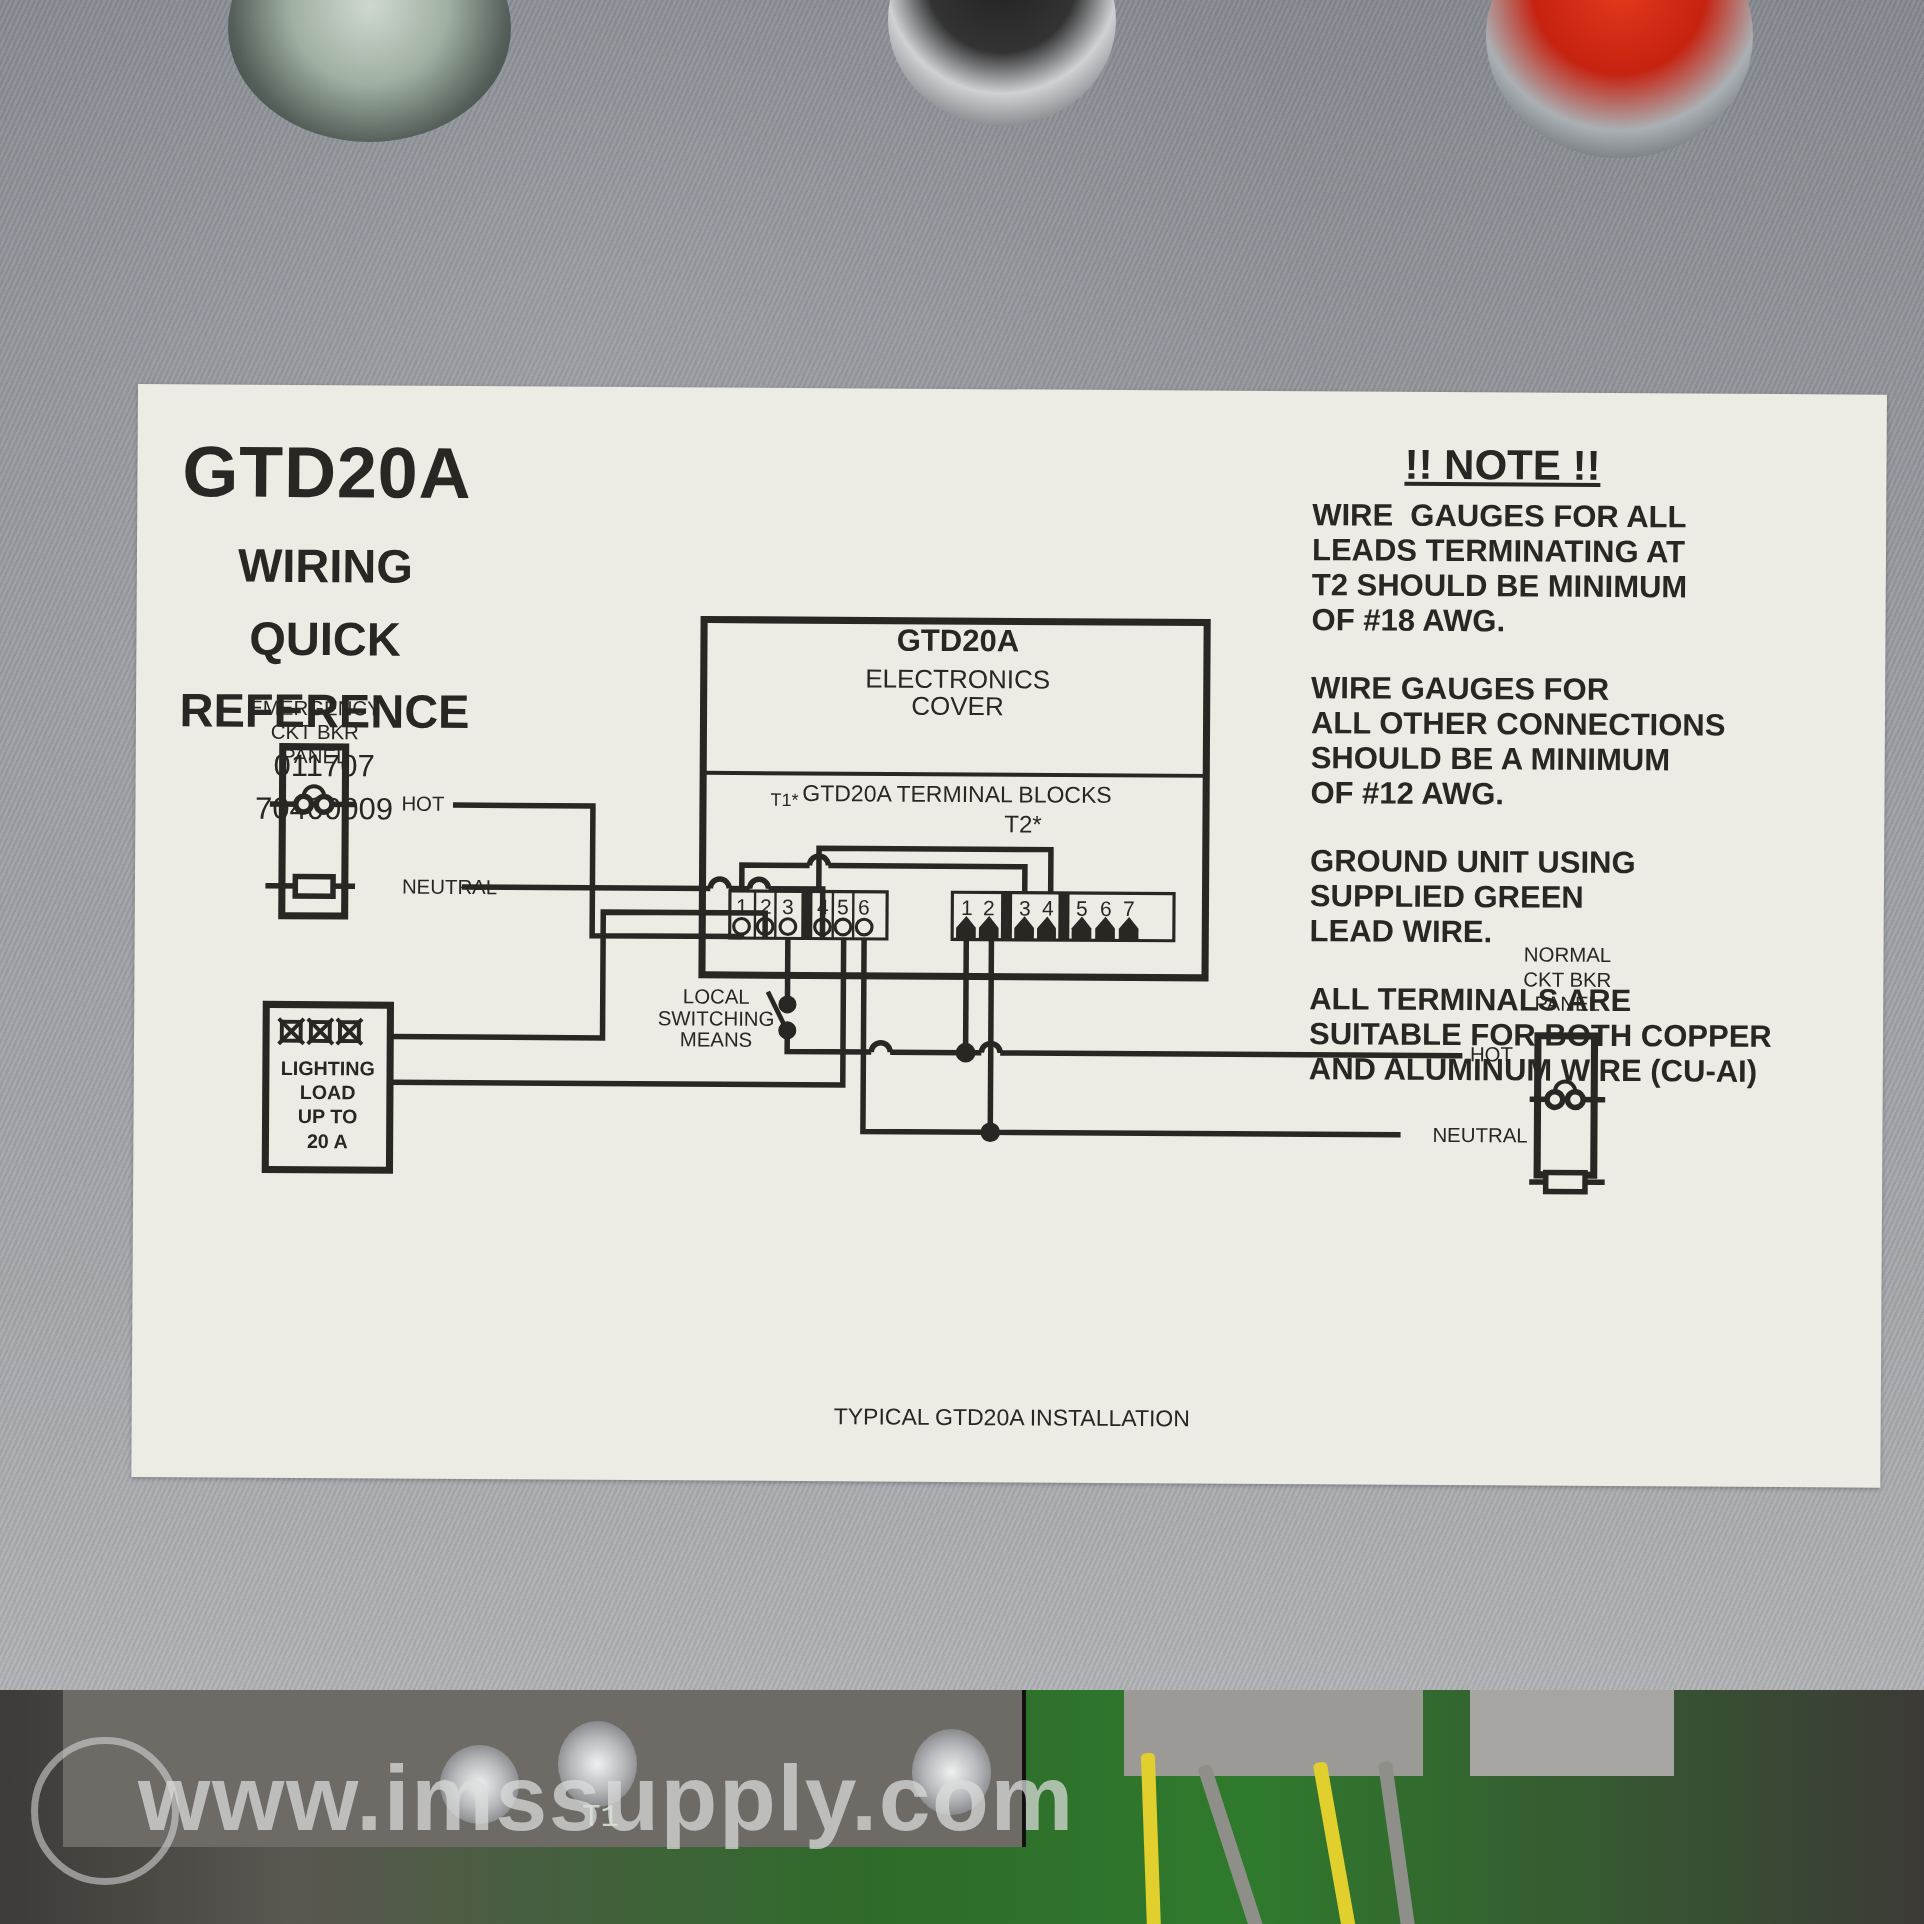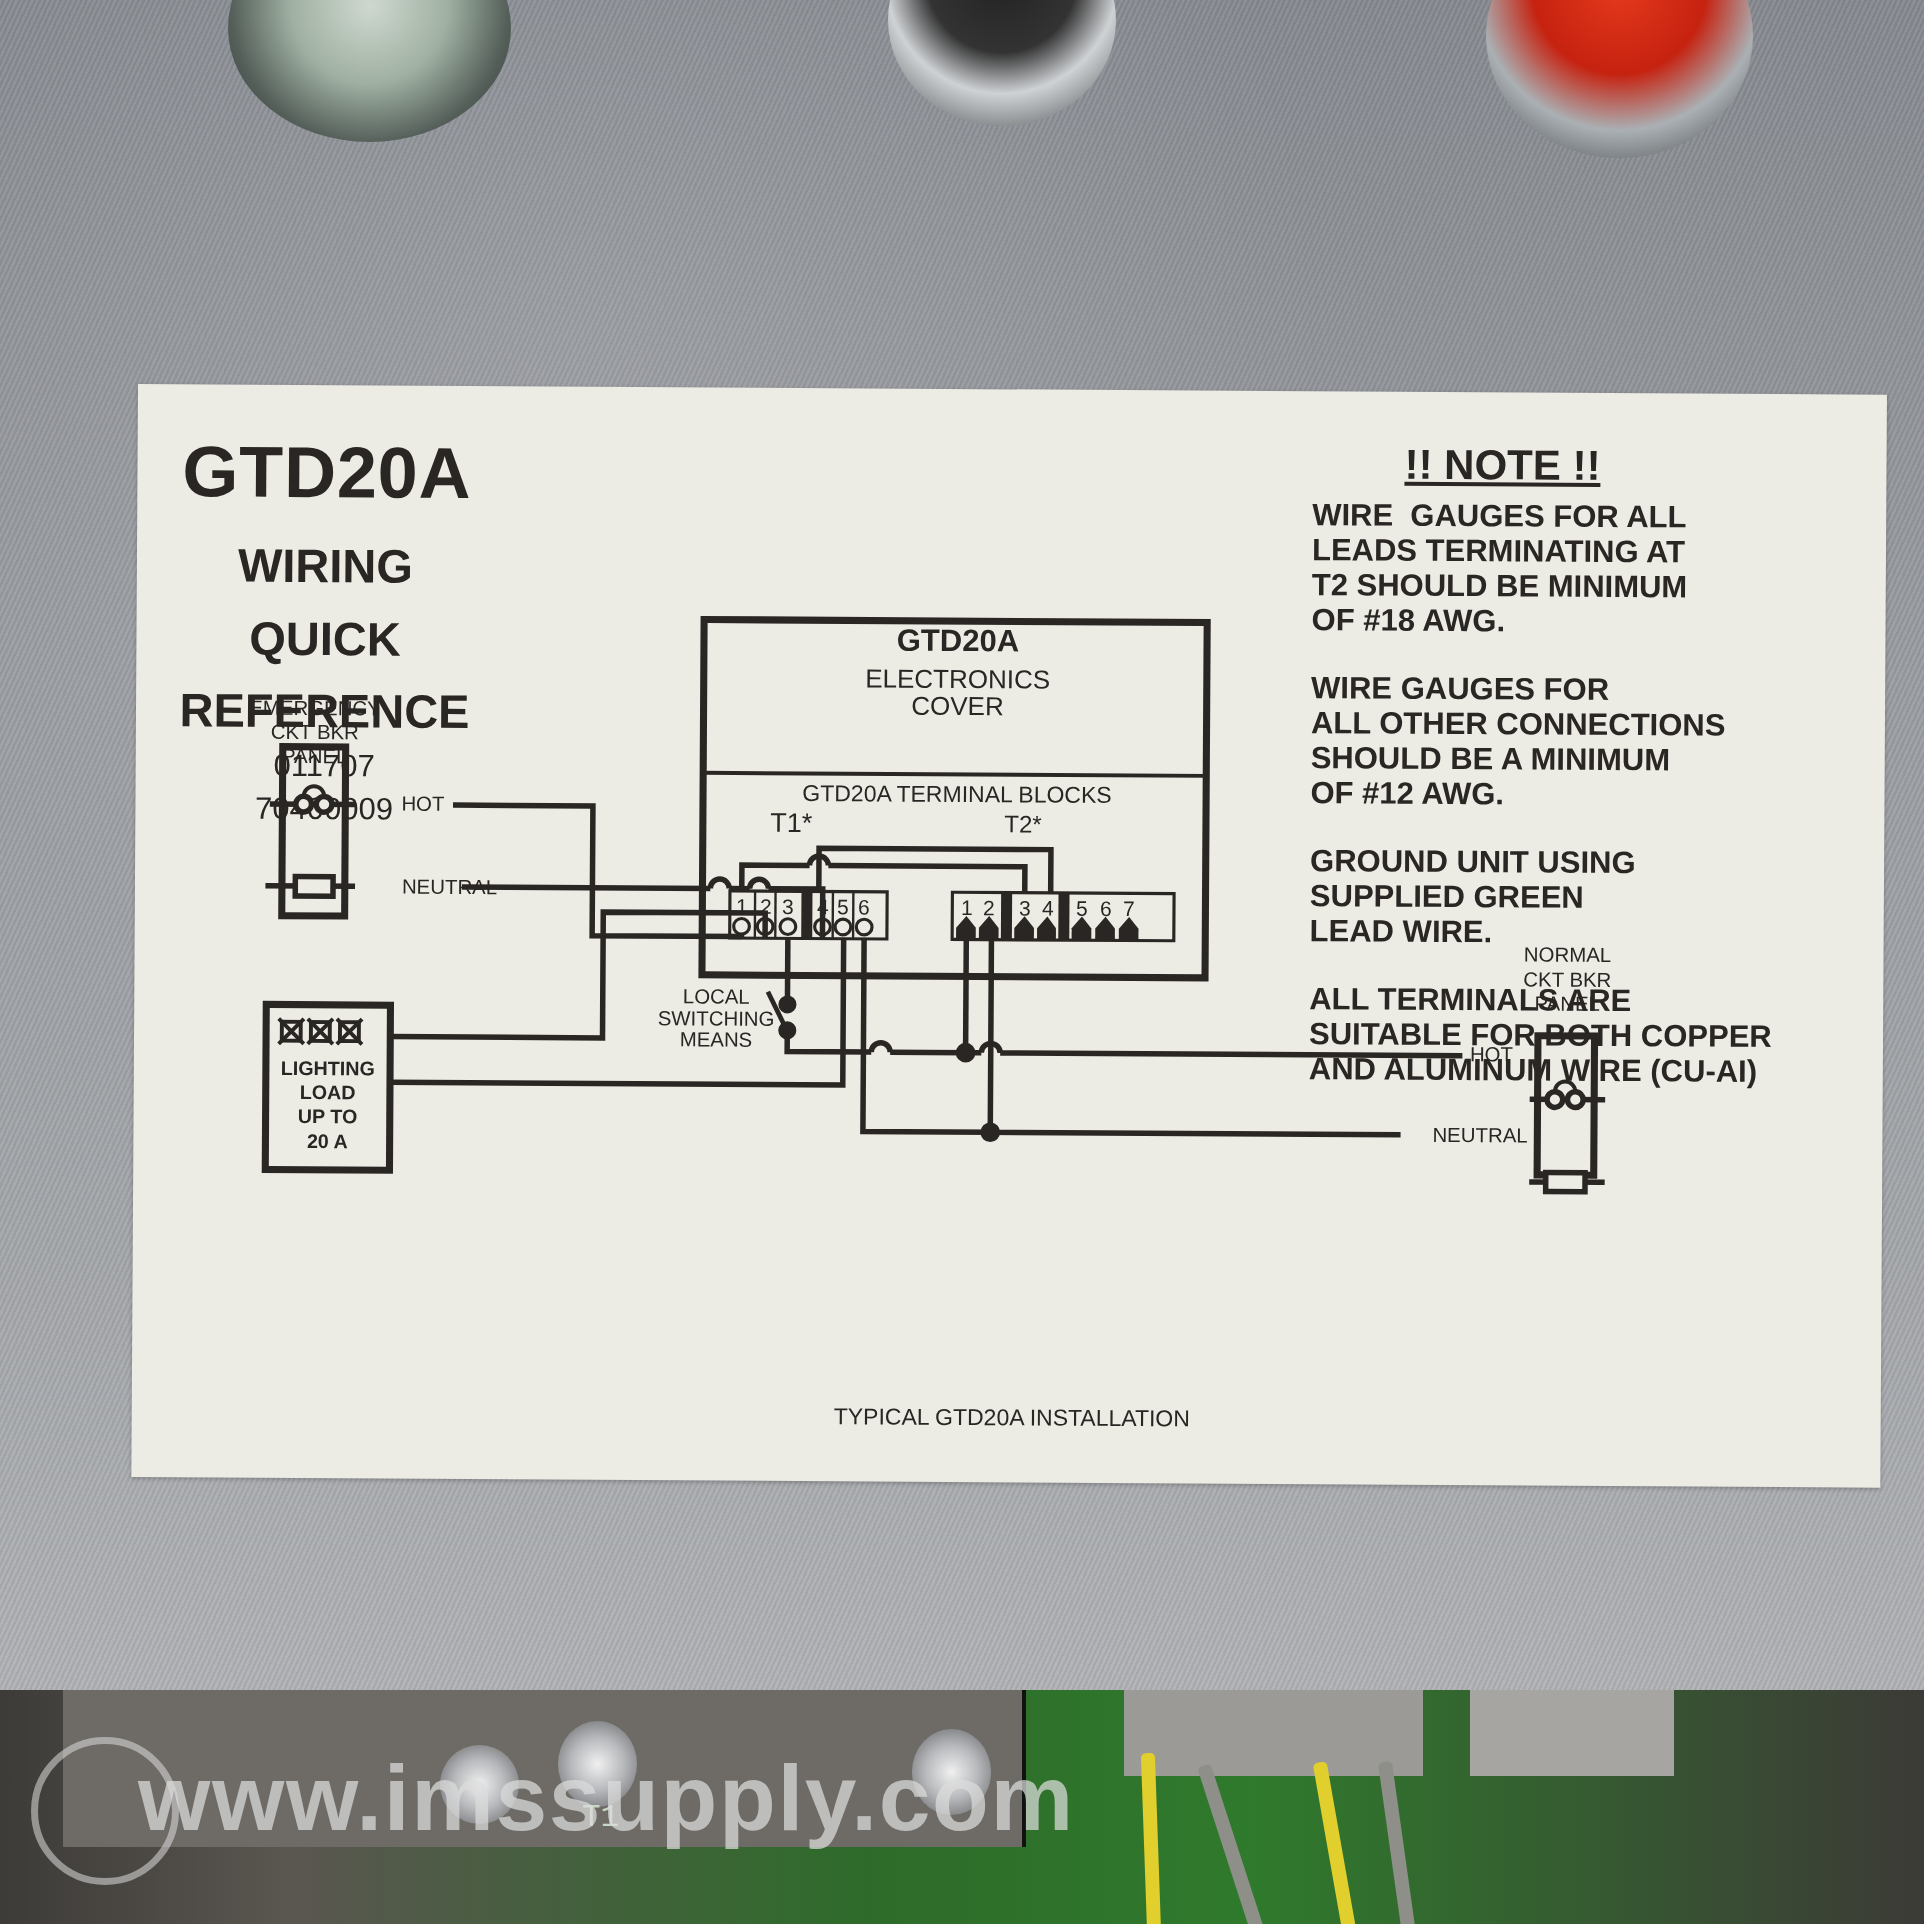--- a/index.html
+++ b/index.html
@@ -174,21 +174,21 @@
       <polyline points="928,700 928,945 1090,945"></polyline>
       <polyline points="1090,700 1090,945 1612,945"></polyline>
       <circle cx="1090" cy="945" r="9" fill="#2a2624"></circle>
     </g>
   </svg>
 
   <div class="t small" style="left:572px;top:240px;width:499px;font-size:31px;font-weight:bold">GTD20A</div>
   <div class="t small" style="left:572px;top:278px;width:499px;font-size:26px">ELECTRONICS</div>
   <div class="t small" style="left:572px;top:305px;width:499px;font-size:26px">COVER</div>
   <div class="t small" style="left:572px;top:393px;width:499px;font-size:23px">GTD20A TERMINAL BLOCKS</div>
-  <div class="t small" style="left:635px;top:423px;font-size:27px">T1*</div>
+  <div class="t small" style="left:635px;top:400px;font-size:18px">T1*</div>
   <div class="t small" style="left:869px;top:423px;font-size:24px">T2*</div>
 
   <div class="t small" style="left:597px;top:507px;width:20.4px;font-size:21px">1</div>
   <div class="t small" style="left:621px;top:507px;width:20.4px;font-size:21px">2</div>
   <div class="t small" style="left:643px;top:507px;width:20.4px;font-size:21px">3</div>
   <div class="t small" style="left:678px;top:507px;width:20.4px;font-size:21px">4</div>
   <div class="t small" style="left:698px;top:507px;width:20.4px;font-size:21px">5</div>
   <div class="t small" style="left:719px;top:507px;width:20.4px;font-size:21px">6</div>
 
   <div class="t small" style="left:822px;top:507px;width:20.4px;font-size:21px">1</div>

